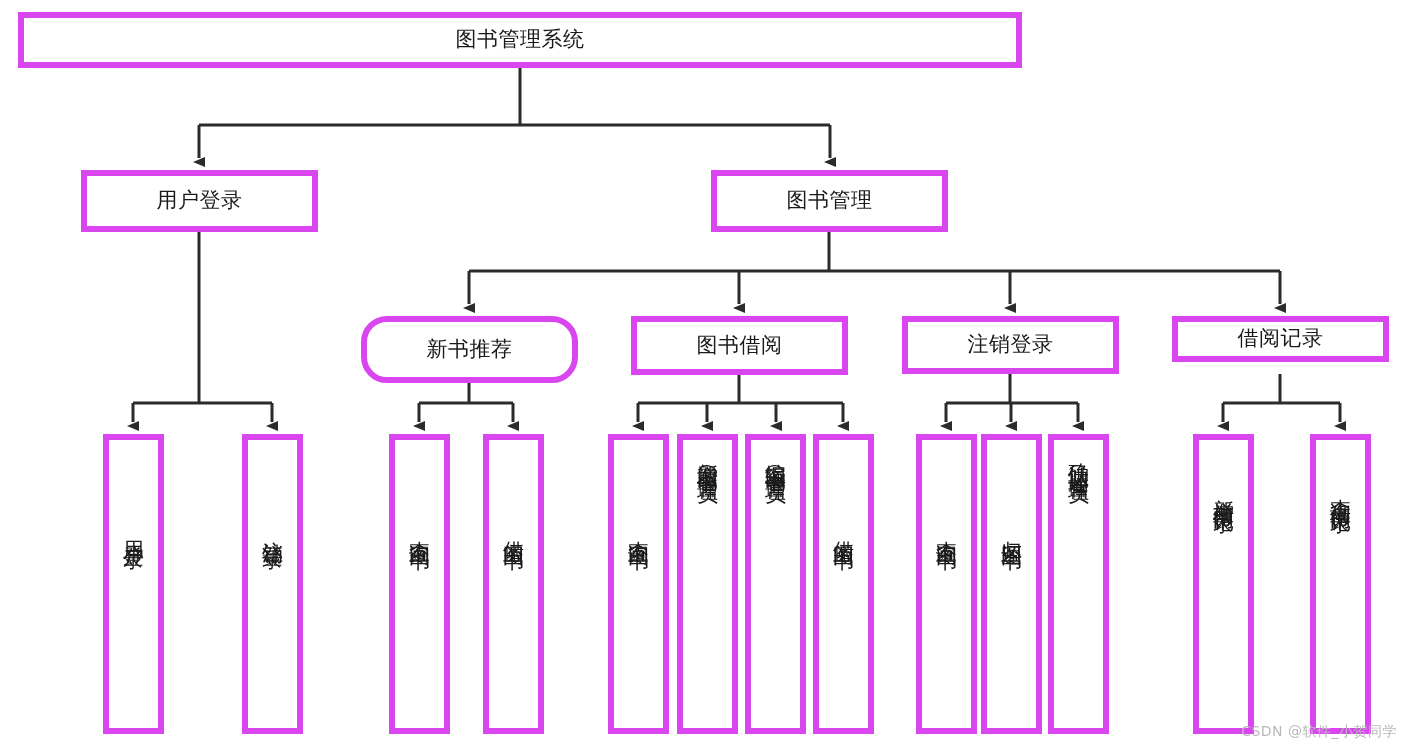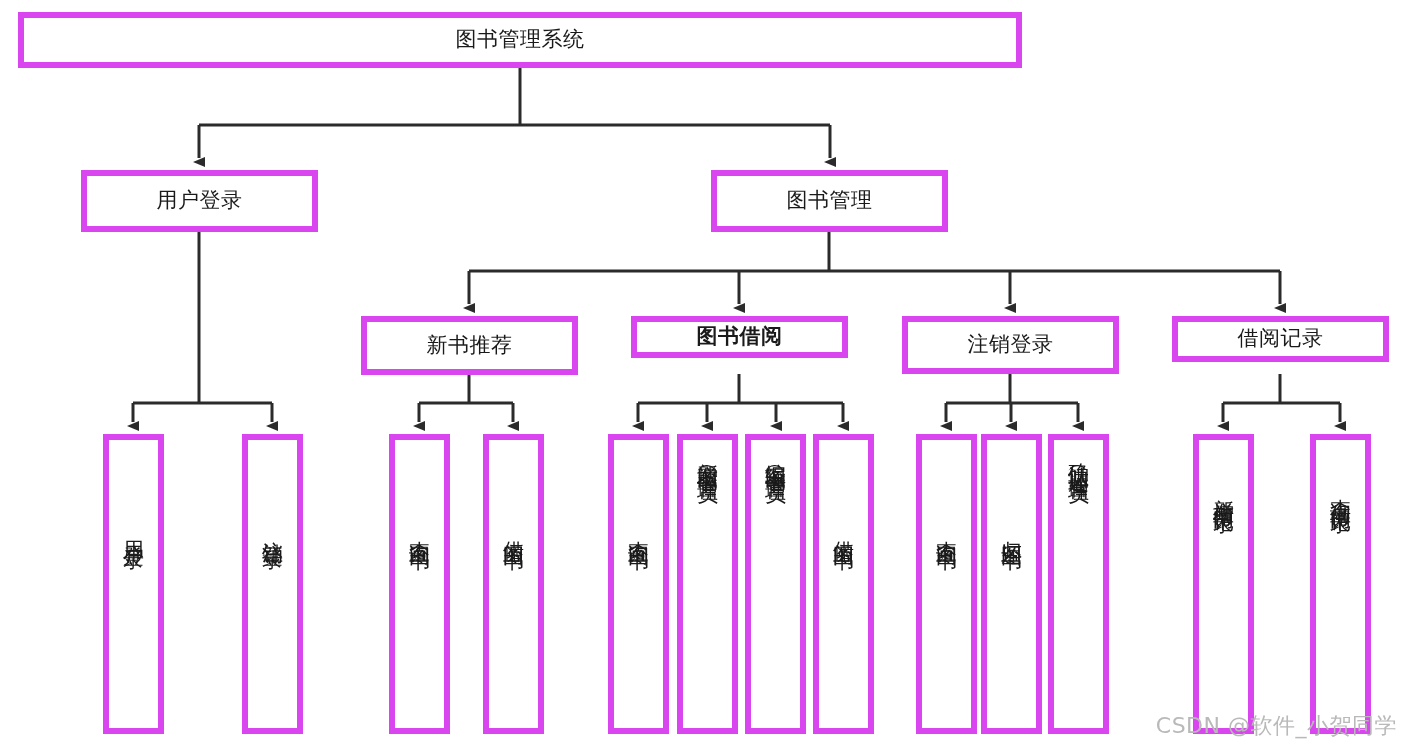--- a/index.html
+++ b/index.html
@@ -52,21 +52,21 @@
     white-space: nowrap;
   }
   .leaf-box {
     align-items: flex-start;
     padding-top: 6px;
   }
   .watermark {
     position: absolute;
     right: 8px;
     bottom: 6px;
-    font-size: 22px;
+    font-size: 14px;
     color: #b9b9b9;
     white-space: nowrap;
     letter-spacing: 0.5px;
   }
 </style>
 </head>
 <body>
 
 <div id="diagram-root">
 
@@ -137,25 +137,25 @@
   </div>
 
   <div class="node-box" style="left:81px; top:170px; width:237px; height:62px;">
     <span class="node-label-h">用户登录</span>
   </div>
 
   <div class="node-box" style="left:711px; top:170px; width:237px; height:62px;">
     <span class="node-label-h">图书管理</span>
   </div>
 
-  <div class="node-box" style="left:361px; top:316px; width:217px; height:59px;">
+  <div class="node-box" style="left:361px; top:316px; width:217px; height:67px;border-radius:26px;">
     <span class="node-label-h">新书推荐</span>
   </div>
 
-  <div class="node-box" style="left:631px; top:316px; width:217px; height:42px;font-weight:bold;">
+  <div class="node-box" style="left:631px; top:316px; width:217px; height:59px;">
     <span class="node-label-h">图书借阅</span>
   </div>
 
   <div class="node-box" style="left:902px; top:316px; width:217px; height:58px;">
     <span class="node-label-h">注销登录</span>
   </div>
 
   <div class="node-box" style="left:1172px; top:316px; width:217px; height:46px;">
     <span class="node-label-h">借阅记录</span>
   </div>

